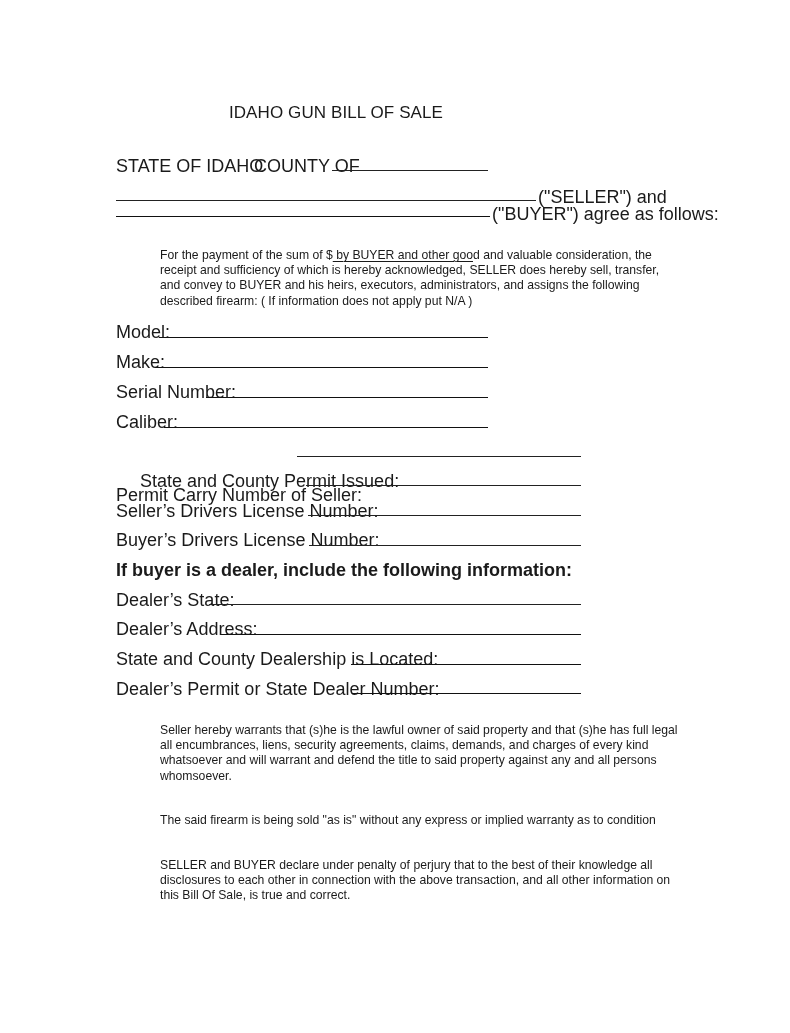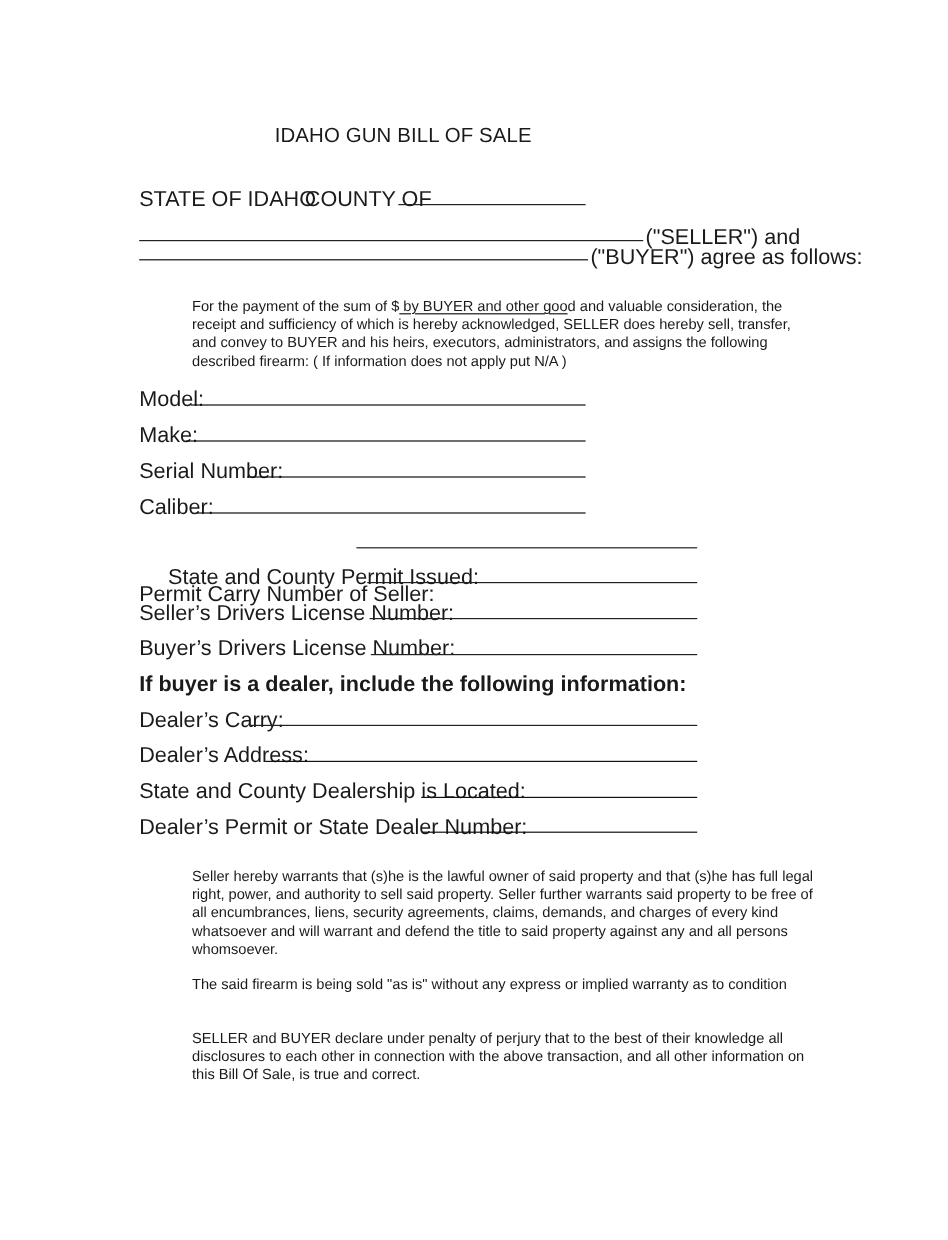--- a/index.html
+++ b/index.html
@@ -55,35 +55,34 @@
 <div class="line" style="left:306px; width:275px; top:485px;"></div>
 
 <div class="abs t12" style="left:116px; top:501px;">Seller’s Drivers License Number:</div>
 <div class="line" style="left:308px; width:273px; top:515px;"></div>
 
 <div class="abs t12" style="left:116px; top:530px;">Buyer’s Drivers License Number:</div>
 <div class="line" style="left:309px; width:272px; top:545px;"></div>
 
 <div class="abs t12 bold" style="left:116px; top:560px;">If buyer is a dealer, include the following information:</div>
 
-<div class="abs t12" style="left:116px; top:590px;">Dealer’s Carry:</div>
+<div class="abs t12" style="left:116px; top:590px;">Dealer’s State:</div>
 <div class="line" style="left:209px; width:372px; top:604px;"></div>
 
 <div class="abs t12" style="left:116px; top:619px;">Dealer’s Address:</div>
 <div class="line thick" style="left:221px; width:360px; top:634px;"></div>
 
 <div class="abs t12" style="left:116px; top:649px;">State and County Dealership is Located:</div>
 <div class="line thick" style="left:351px; width:230px; top:664px;"></div>
 
 <div class="abs t12" style="left:116px; top:679px;">Dealer’s Permit or State Dealer Number:</div>
 <div class="line thick" style="left:352px; width:229px; top:693px;"></div>
 
 <div class="para" style="top:723px;">
   <div>Seller hereby warrants that (s)he is the lawful owner of said property and that (s)he has full legal</div>
-  <div>right, power, and authority to sell said property. Seller further warrants said property to be free of</div>
   <div>all encumbrances, liens, security agreements, claims, demands, and charges of every kind</div>
   <div>whatsoever and will warrant and defend the title to said property against any and all persons</div>
   <div>whomsoever.</div>
 </div>
 
 <div class="para" style="top:812px; line-height:16px;">
   <div>The said firearm is being sold "as is" without any express or implied warranty as to condition</div>
 </div>
 
 <div class="para" style="top:858px;">

